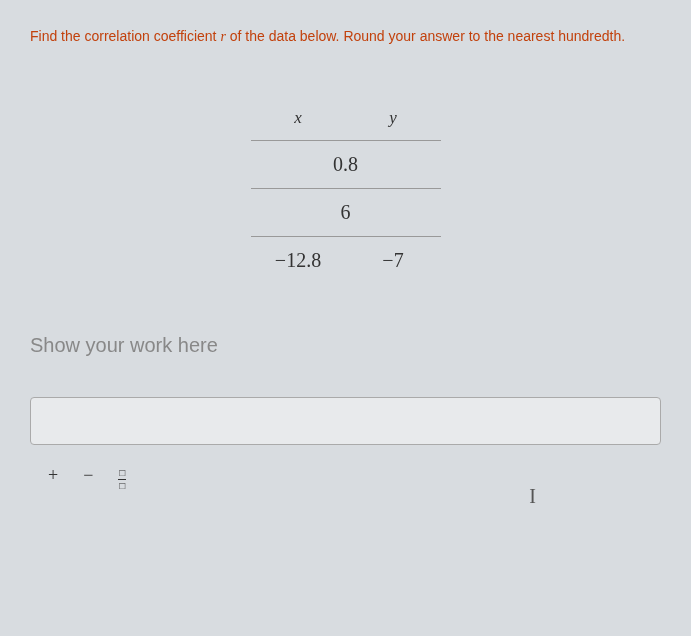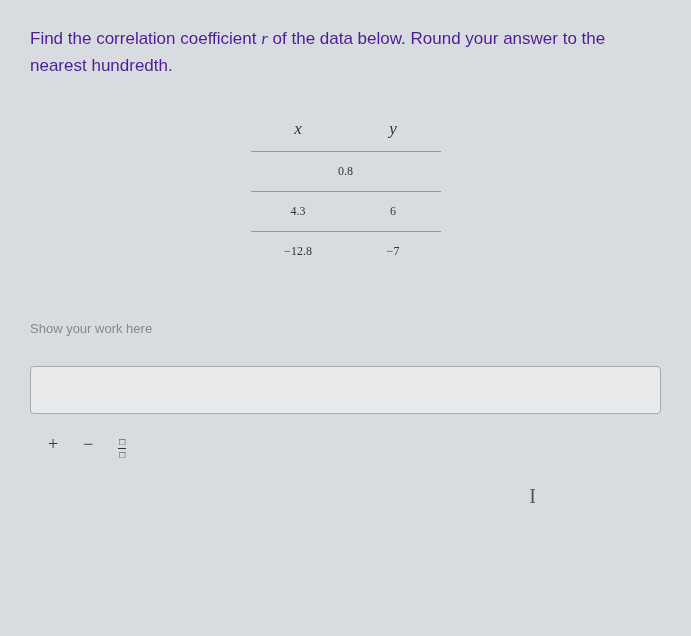--- a/index.html
+++ b/index.html
@@ -9,24 +9,24 @@
     }
     body {
       width: 691px;
       height: 636px;
       background: #d8dce0;
       font-family: -apple-system, BlinkMacSystemFont, 'Segoe UI', sans-serif;
       padding: 25px 30px;
       position: relative;
     }
     .question-text {
-      color: #4c1d95;
-      font-size: 17px;
+      color: #c2410c;
+      font-size: 14px;
       line-height: 1.6;
-      margin-bottom: 28px;
+      margin-bottom: 48px;
     }
     .question-text .italic {
       font-style: italic;
       font-family: serif;
     }
     .data-table {
       margin: 0 auto 50px auto;
       width: 190px;
     }
     .table-row {
@@ -34,31 +34,31 @@
       border-top: 1px solid #999;
     }
     .table-header {
       border-top: none;
     }
     .table-cell {
       flex: 1;
       text-align: center;
       padding: 12px 8px;
       font-family: serif;
-      font-size: 12px;
+      font-size: 20px;
       color: #333;
     }
     .table-header .table-cell {
       font-style: italic;
       font-size: 17px;
     }
     .work-label {
       color: #888;
-      font-size: 13px;
-      margin-bottom: 30px;
+      font-size: 20px;
+      margin-bottom: 40px;
     }
     .cursor-text {
       position: absolute;
       right: 155px;
       top: 485px;
       font-family: serif;
       font-size: 20px;
       color: #555;
     }
     .answer-input {
@@ -111,21 +111,20 @@
 
 <div class="data-table">
   <div class="table-row table-header">
     <div class="table-cell">x</div>
     <div class="table-cell">y</div>
   </div>
   <div class="table-row">
     <div class="table-cell">0.8</div>
   </div>
   <div class="table-row">
-    <div class="table-cell">4.3</div>
     <div class="table-cell">6</div>
   </div>
   <div class="table-row">
     <div class="table-cell">−12.8</div>
     <div class="table-cell">−7</div>
   </div>
 </div>
 
 <div class="work-label">Show your work here</div>
 

